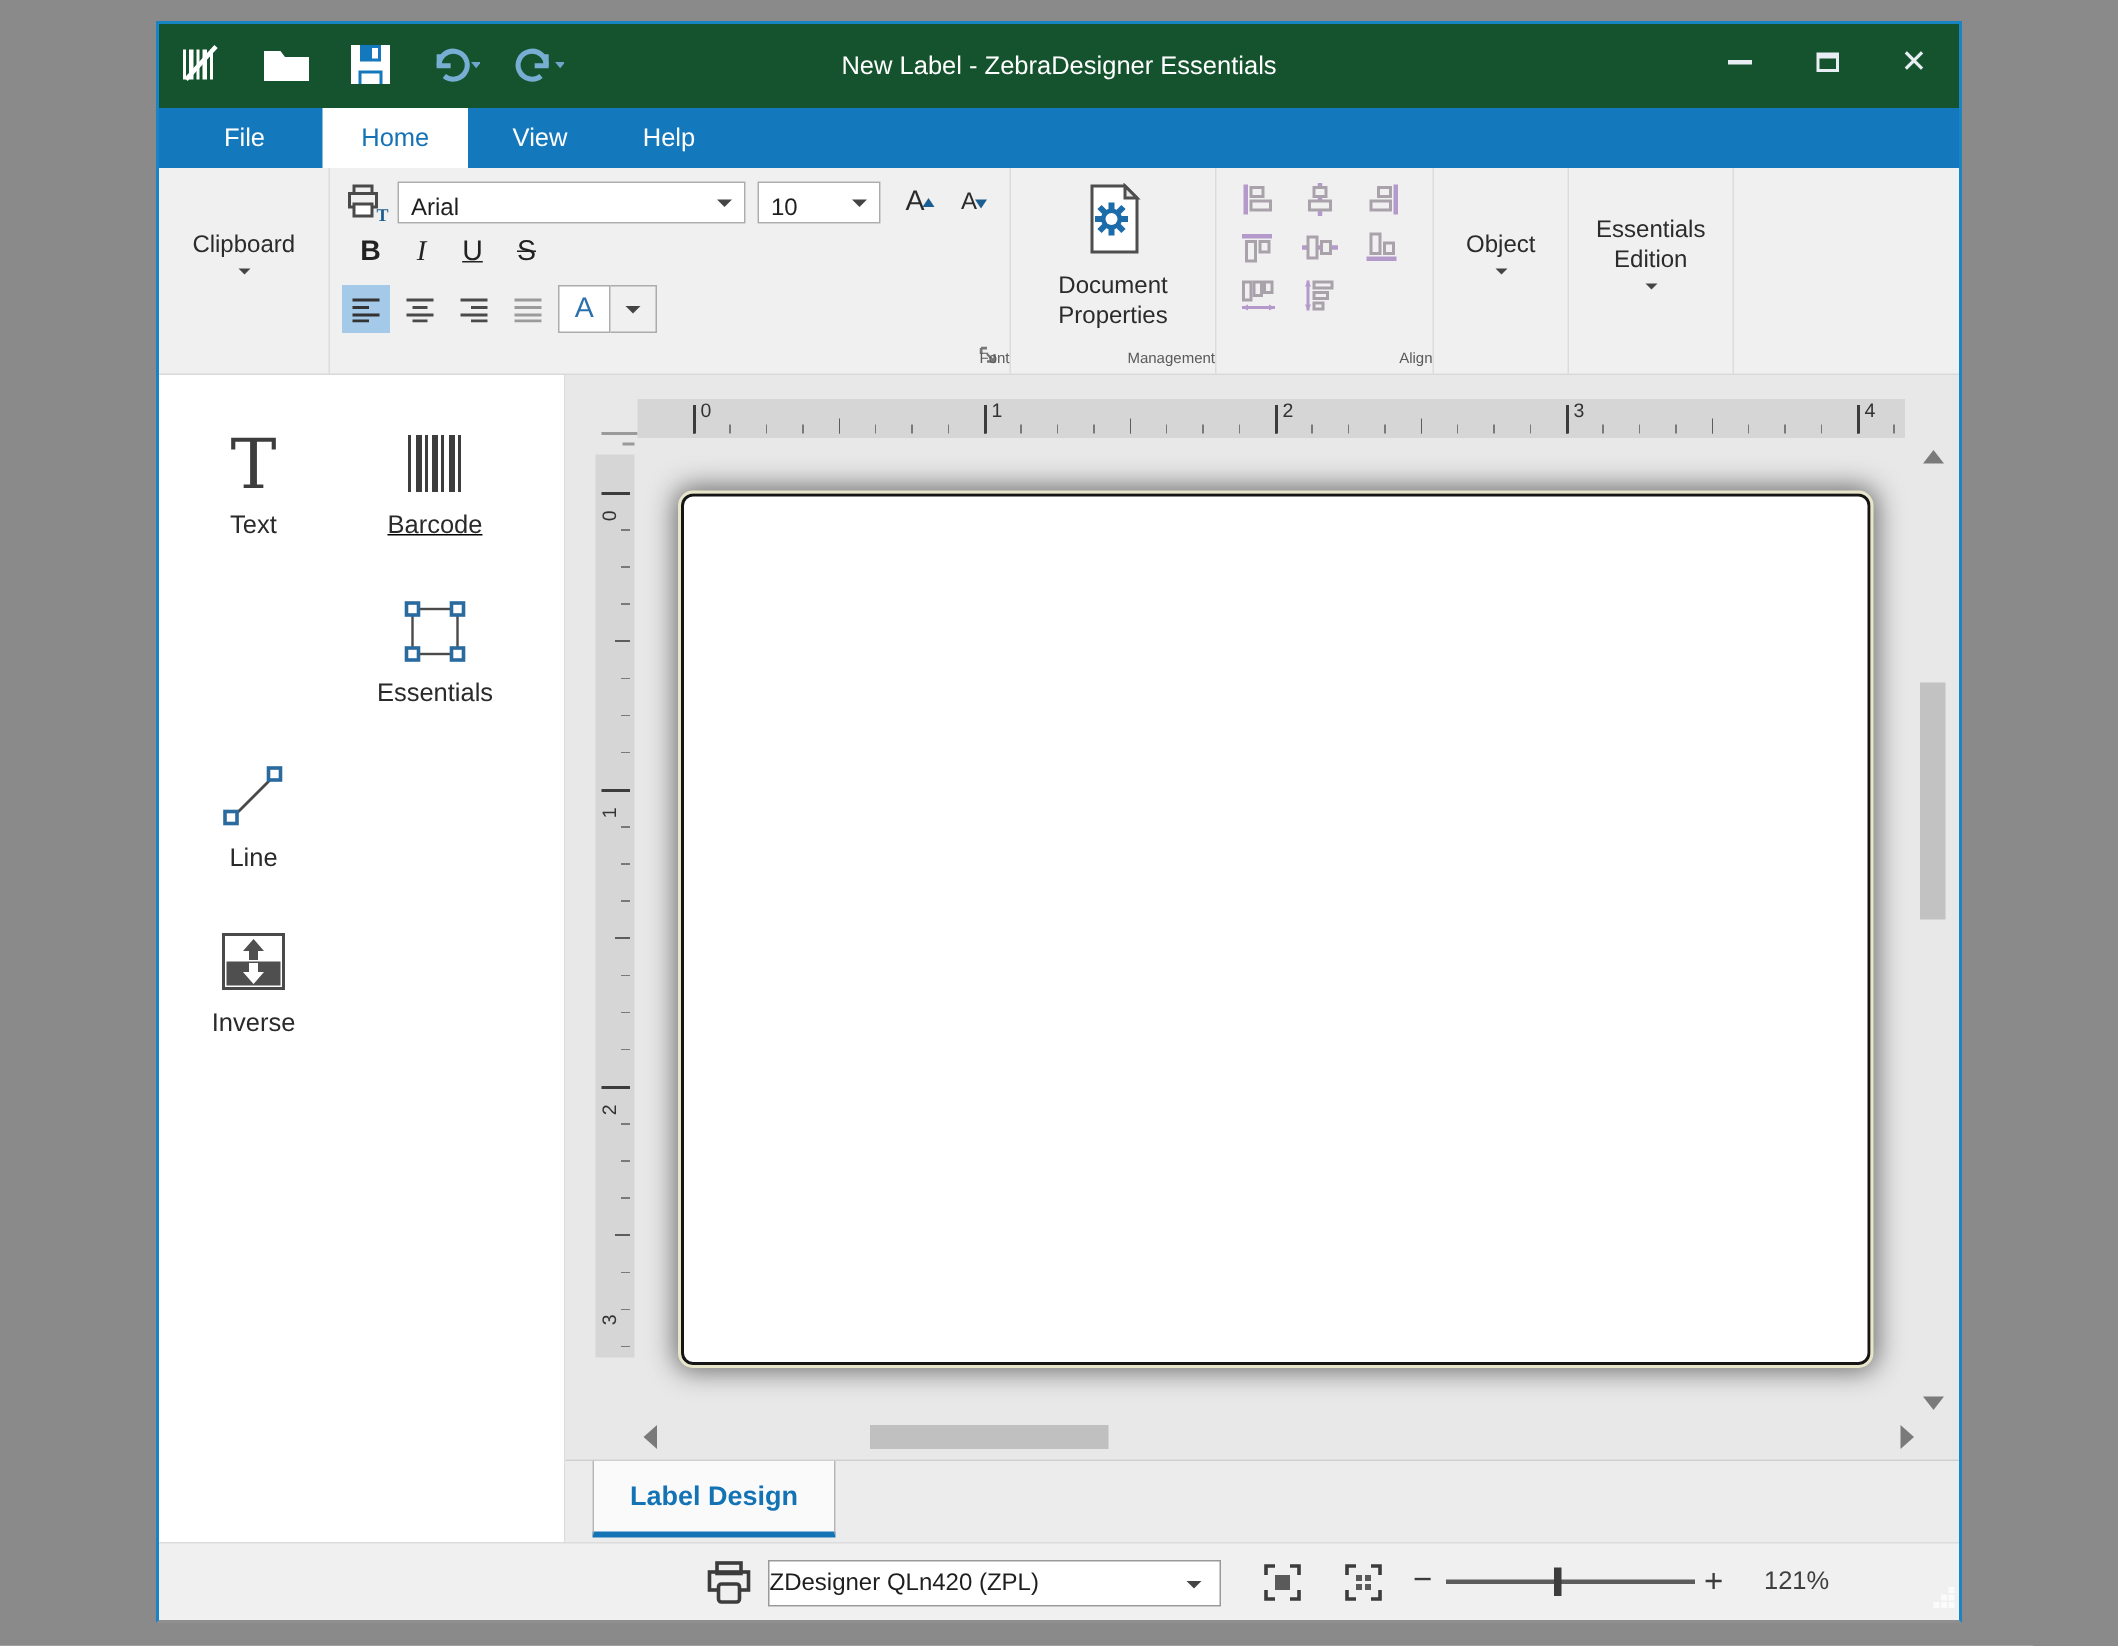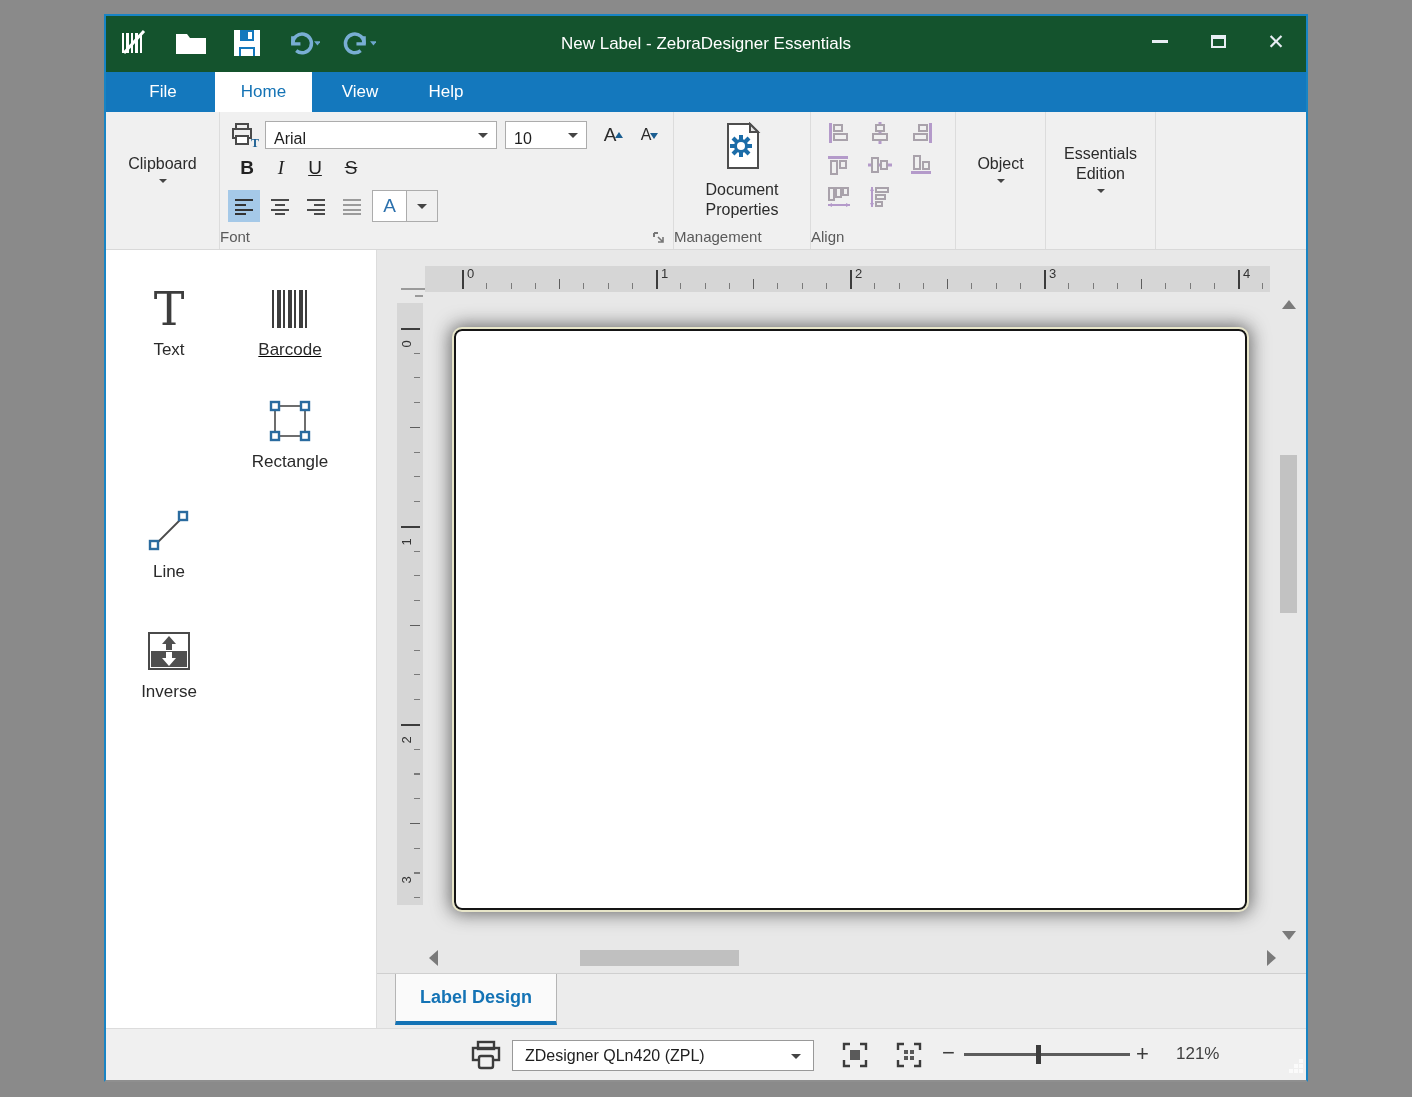--- a/index.html
+++ b/index.html
@@ -26,21 +26,21 @@
              color:#ffffff; font-size:17px; }
   .menutab.active { background:#ffffff; color:#1473b5; }
   .tab-file { left:12px;  width:90px; }
   .tab-home { left:109px; width:97px; }
   .tab-view { left:212px; width:84px; }
   .tab-help { left:302px; width:76px; }
 
   
   .ribbon { position:relative; height:138px; background:#f0f0f0; border-bottom:1px solid #d9d9d9; display:flex; }
   .rgroup { position:relative; height:100%; border-right:1px solid #dcdcdc; }
-  .rgroup .glabel { position:absolute; bottom:4px; left:0; right:0; text-align:left; color:#5a5a5a; font-size:15px; }
+  .rgroup .glabel { position:absolute; bottom:4px; left:0; right:0; text-align:right; color:#5a5a5a; font-size:10px; }
   .g-clipboard { width:114px; } .g-font { width:454px; } .g-action { width:94px; }
   .g-mgmt { width:137px; } .g-align { width:145px; } .g-object { width:90px; }
   .g-edition { width:110px; } .g-rest { flex:1; border-right:none; }
 
   .bigbtn-label { color:#2b2b2b; font-size:16px; text-align:center; line-height:1.25; }
   .caret-down { width:0; height:0; border-left:5px solid transparent; border-right:5px solid transparent; border-top:5px solid #444; }
   .caret-down.small { border-left-width:4px; border-right-width:4px; border-top-width:4px; }
 
   .g-clipboard .stack, .g-object .stack, .g-edition .stack {
      position:absolute; top:0; bottom:24px; left:0; right:0; display:flex; flex-direction:column;
@@ -92,21 +92,21 @@
   .toolbox { width:271px; background:#ffffff; border-right:1px solid #dcdcdc; position:relative; }
   .tool { position:absolute; width:126px; display:flex; flex-direction:column; align-items:center; gap:8px; }
   .tool .tlabel { font-size:17px; color:#2a2a2a; }
   .tool .ticon { height:46px; display:flex; align-items:center; justify-content:center; }
   .t-text      { left:0;   top:36px; }
   .t-barcode   { left:121px; top:36px;text-decoration:underline; }
   .t-picture   { left:0;   top:148px; }
   .t-rectangle { left:121px; top:148px; }
   .t-line      { left:0;   top:258px; }
   .t-ellipse   { left:121px; top:258px; }
-  .t-inverse   { left:0;   top:378px; }
+  .t-inverse   { left:0;   top:368px; }
 
   .glyph-T { font-family:"DejaVu Serif", serif; font-size:46px; color:#3d3d3d; line-height:1; }
   .glyph-barcode { width:36px; height:38px;
       background:repeating-linear-gradient(90deg,#3d3d3d 0 2px,transparent 2px 5px,#3d3d3d 5px 9px,transparent 9px 11px); }
 
   .canvasarea { position:relative; flex:1; background:#e8e8e8; overflow:hidden; }
 
   .hruler { position:absolute; left:48px; top:16px; width:845px; height:26px; background:#d6d6d6; }
   .hruler .t8 { position:absolute; left:37px; right:0; bottom:3px; height:6px;
       background:repeating-linear-gradient(90deg,#7a7a7a 0 1px,transparent 1px 24.25px); }
@@ -147,21 +147,21 @@
   
   .tabrow { position:absolute; left:0; right:0; top:723px; height:55px; background:#ececec; border-top:1px solid #cfcfcf; }
   .designtab { position:absolute; left:18px; top:0; width:162px; height:51px; background:#fafafa;
       border-left:1px solid #b5b5b5; border-right:1px solid #b5b5b5; border-bottom:4px solid #1473b5;
       display:flex; align-items:center; justify-content:center; color:#1473b5; font-size:18px; font-weight:bold; }
 
   
   .statusbar { position:relative; height:52px; background:#f0f0f0; border-top:1px solid #dcdcdc; }
   .sb-printer { position:absolute; left:365px; top:11px; }
   .sb-combo { position:absolute; left:406px; top:11px; width:302px; height:31px; background:#fff; border:1px solid #999;
-      display:flex; align-items:center; padding-left:12px; font-size:16px; color:#1e1e1e; }
+      display:flex; align-items:center; font-size:16px; color:#1e1e1e; }
   .sb-combo .caret-down { position:absolute; right:12px; top:13px; }
   .sb-fit1 { position:absolute; left:736px; top:13px; }
   .sb-fit2 { position:absolute; left:790px; top:13px; }
   .sb-minus { position:absolute; left:836px; top:14px; width:16px; height:20px; color:#3c3c3c; font-size:22px; line-height:20px; }
   .sb-track { position:absolute; left:858px; top:24px; width:166px; height:3px; background:#5c5c5c; }
   .sb-thumb { position:absolute; left:930px; top:16px; width:5px; height:19px; background:#3c3c3c; }
   .sb-plus  { position:absolute; left:1030px; top:14px; width:16px; height:20px; color:#3c3c3c; font-size:22px; line-height:22px; }
   .sb-zoom  { position:absolute; left:1070px; top:15px; font-size:17px; color:#3f3f3f; }
   .grip { position:absolute; right:2px; bottom:2px; }
 </style>
@@ -462,21 +462,21 @@
           <svg width="46" height="46" viewBox="0 0 46 46">
             <rect x="8" y="8" width="30" height="30" fill="none" stroke="#4a4a4a" stroke-width="1.6"></rect>
             <g fill="#ffffff" stroke="#2a6b9f" stroke-width="2.4">
               <rect x="4" y="4" width="8" height="8"></rect>
                 <rect x="34" y="4" width="8" height="8"></rect>
               <rect x="4" y="34" width="8" height="8"></rect>
                 <rect x="34" y="34" width="8" height="8"></rect>
             </g>
           </svg>
         </span>
-        <span class="tlabel">Rectangle</span>
+        <span class="tlabel">Essentials</span>
       </div>
       <div class="tool t-line">
         <span class="ticon">
           <svg width="46" height="46" viewBox="0 0 46 46">
             <line x1="9" y1="37" x2="37" y2="9" stroke="#4a4a4a" stroke-width="1.8"></line>
             <g fill="#ffffff" stroke="#2a6b9f" stroke-width="2.4">
               <rect x="4" y="33" width="8" height="8"></rect>
                 <rect x="33" y="4" width="8" height="8"></rect>
             </g>
           </svg>

